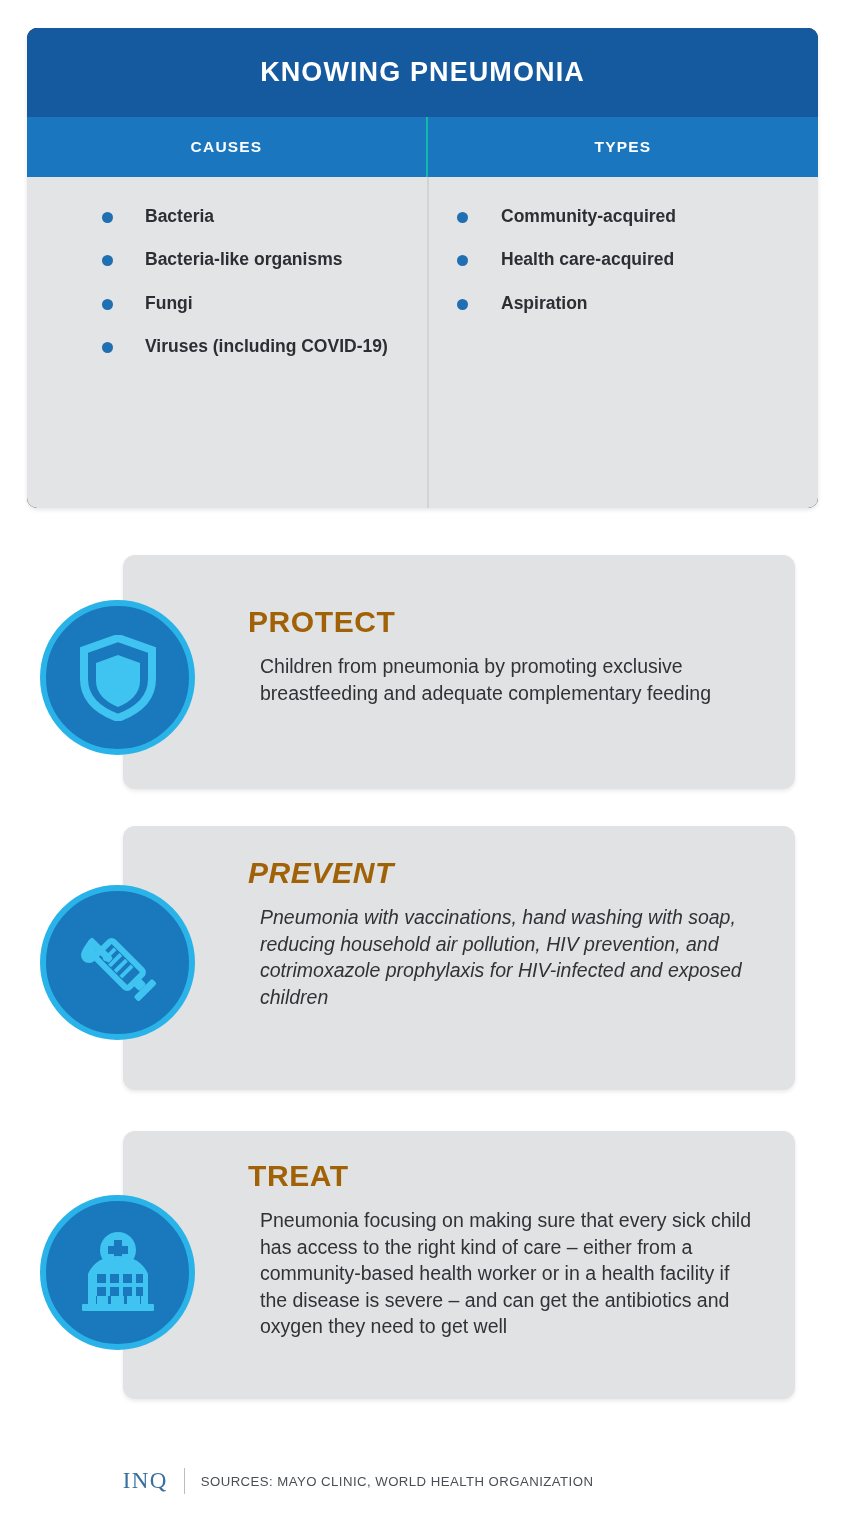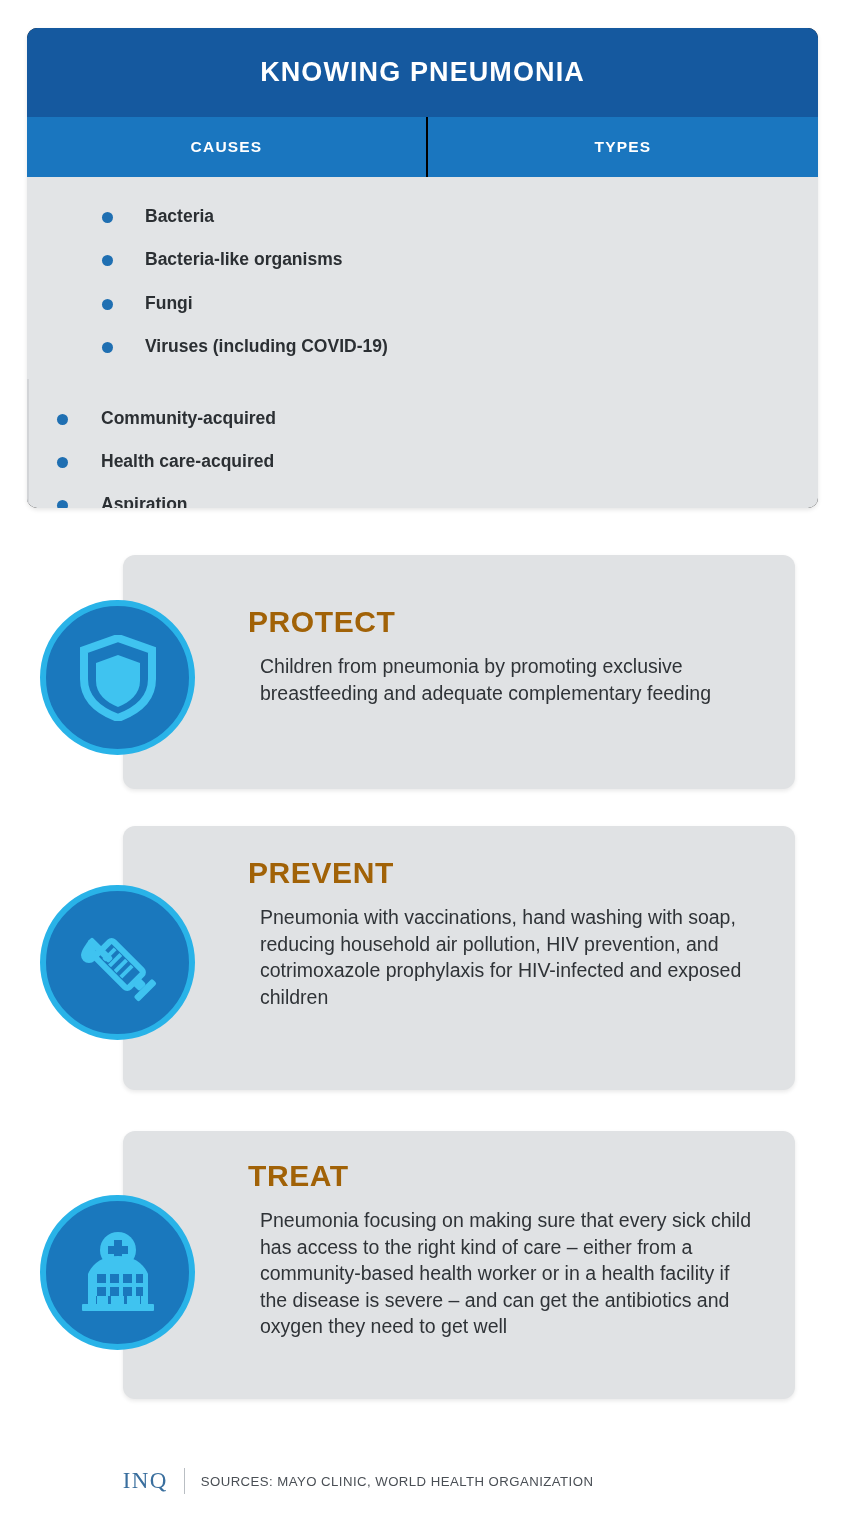--- a/index.html
+++ b/index.html
@@ -45,32 +45,31 @@
     display: flex;
   }
   .subhead-cell {
     background: #1a76bf;
     display: flex;
     align-items: center;
     justify-content: center;
     height: 100%;
   }
   .subhead-cell.left  { width: 400px; }
-  .subhead-cell.right { width: 391px; border-left: 2px solid #000000; }
+  .subhead-cell.right { width: 391px; border-left: 2px solid #14b8a6; }
   .subhead-label {
     color: #ffffff;
     font-size: 15.5px;
     font-weight: bold;
     letter-spacing: 1.2px;
   }
   #table-body-row {
     display: flex;
     height: 331px;
     background: #e2e4e6;
-    flex-direction: column;
   }
   .body-cell { height: 100%; padding-top: 28px; box-sizing: border-box; }
   .body-cell.left  { width: 400px; }
   .body-cell.right { width: 391px; border-left: 2px solid #d2d4d7; }
 
   ul.bullets { list-style: none; margin: 0; padding: 0; }
   ul.bullets li {
     position: relative;
     color: #2b2f33;
     font-size: 17.5px;
@@ -97,21 +96,21 @@
     background: #e0e2e4;
     border-radius: 12px;
     box-shadow: 0 2px 4px rgba(0,0,0,0.09);
   }
   #card-protect { left: 123px; top: 555px;  width: 672px; height: 234px; }
   #card-prevent { left: 123px; top: 826px;  width: 672px; height: 264px; }
   #card-treat   { left: 123px; top: 1131px; width: 672px; height: 268px; }
 
   .card-text-wrap { position: absolute; left: 125px; right: 30px; }
   #card-protect .card-text-wrap { top: 50px; }
-  #card-prevent .card-text-wrap { top: 30px; }
+  #card-prevent .card-text-wrap { top: 30px; font-style: italic; }
   #card-treat   .card-text-wrap { top: 28px; }
 
   .card-heading {
     color: #a16207;
     font-size: 30px;
     font-weight: bold;
     letter-spacing: 0.6px;
     margin: 0 0 14px 0;
   }
   .card-body-text {

